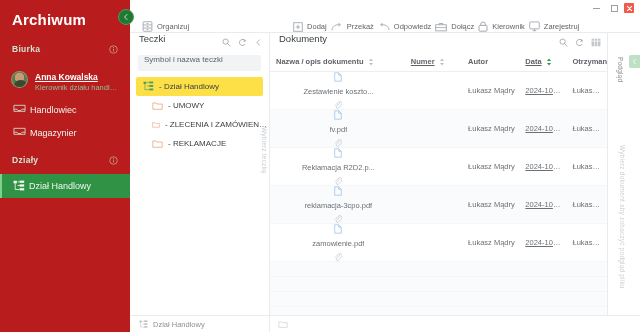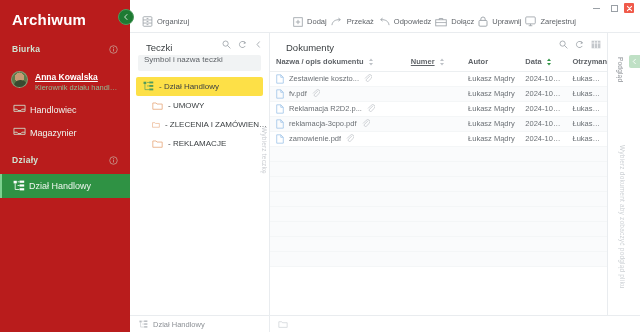--- a/index.html
+++ b/index.html
@@ -91,21 +91,21 @@
   .wbtn .sq { width: 7px; height: 7px; border: 1px solid #9aa0a6; }
   .wbtn.close {
     width: 10px; height: 10px; background: #f05a4a; color: #fff;
     font-size: 8px; line-height: 1; border-radius: 1px;
     margin-right: 6px;
   }
 
   
   .toolbar {
     height: 17px; flex: 0 0 17px;
-    display: flex; align-items: flex-start;
+    display: flex; align-items: flex-end;
     border-bottom: 1px solid #e9ecef;
     background: #fff; position: relative;
   }
   .tb-group-left { display: flex; align-items: center; padding-left: 12px; }
   .tb-group-center { display: flex; align-items: center; gap: 4px; margin-left: 104px; }
   .tb-btn { display: flex; align-items: center; gap: 4px; }
   .tb-btn span { font-size: 7.5px; color: #5f6368; white-space: nowrap; }
 
   
   .panels { flex: 1; display: flex; min-height: 0; background: #fff; }
@@ -114,23 +114,22 @@
     display: flex; flex-direction: column; min-width: 0;
     border-right: 1px solid #e9ecef;
     position: relative;
   }
   .panel-teczki { flex: 0 0 140px; }
   .panel-docs   { flex: 1; }
   .panel-preview{ flex: 0 0 32px; background: #fff; border-right: none; }
 
   .panel-head {
     height: 20px; flex: 0 0 20px;
-    display: flex; align-items: flex-end; justify-content: space-between;
+    display: flex; align-items: flex-start; justify-content: space-between;
     padding: 0 6px 0 9px;
-    margin-left: 7px;
   }
   .panel-title { font-size: 9.5px; color: #3c4043; }
   .panel-head-icons { display: flex; align-items: center; gap: 7px; }
 
   .panel-body { flex: 1; min-height: 0; overflow: hidden; position: relative; }
 
   
   .teczki-search {
     margin: 2px 8px 6px 8px; height: 16px;
     background: #f1f3f4; border-radius: 2px;
@@ -164,26 +163,26 @@
   }
   thead th .th-in { display: flex; align-items: center; gap: 4px; }
   .sort { flex: 0 0 auto; }
   tbody td {
     font-size: 7.5px; color: #6b7075; height: 15px;
     padding: 0 4px 0 6px;
     border-bottom: 1px solid #f4f6f7;
     white-space: nowrap; overflow: hidden; text-overflow: ellipsis;
   }
   tbody tr:nth-child(even) { background: #fafbfc; }
-  .cell-name { display: flex; align-items: flex-start; gap: 5px; }
+  .cell-name { display: flex; align-items: center; gap: 5px; flex-direction: column; }
   .cell-name .nm { overflow: hidden; text-overflow: ellipsis; color: #6b7075; }
   .c-name { width: 40%; }
   .c-num  { width: 17%; text-decoration: underline; }
   .c-aut  { width: 17%; }
-  .c-dat  { width: 14%; }
+  .c-dat  { width: 14%; text-decoration: underline; }
   .c-otr  { width: 12%; }
   .filler-row td { border-bottom: 1px solid #f4f6f7; height: 15px; }
   .filler-row.alt { background: #fafbfc; }
 
   
   .preview-tab {
     position: absolute; top: 22px; right: 0;
     width: 11px; height: 13px; background: #bfe0c5;
     border-radius: 2px 0 0 2px;
     display: flex; align-items: center; justify-content: center;
@@ -346,21 +345,21 @@
             <path d="M0.8 5.6h11.4" stroke="#9aa0a6" stroke-width=".8"></path>
           </svg>
           <span>Dołącz</span>
         </div>
 
         <div class="tb-btn">
           <svg width="10" height="11" viewBox="0 0 10 11">
             <rect x="1" y="4.4" width="8" height="5.8" rx="1" fill="none" stroke="#9aa0a6" stroke-width=".9"></rect>
             <path d="M2.8 4.4V3.2a2.2 2.2 0 0 1 4.4 0v1.2" fill="none" stroke="#9aa0a6" stroke-width=".9"></path>
           </svg>
-          <span>Uprawnij</span>
+          <span>Kierownik</span>
         </div>
 
         <div class="tb-btn">
           <svg width="11" height="11" viewBox="0 0 12 12">
             <rect x="0.8" y="1" width="10.4" height="7.6" rx="1" fill="none" stroke="#9aa0a6" stroke-width=".9"></rect>
             <path d="M4 10.6h4" stroke="#9aa0a6" stroke-width=".9"></path>
             <path d="M6 8.6v2" stroke="#9aa0a6" stroke-width=".9"></path>
           </svg>
           <span>Zarejestruj</span>
         </div>

